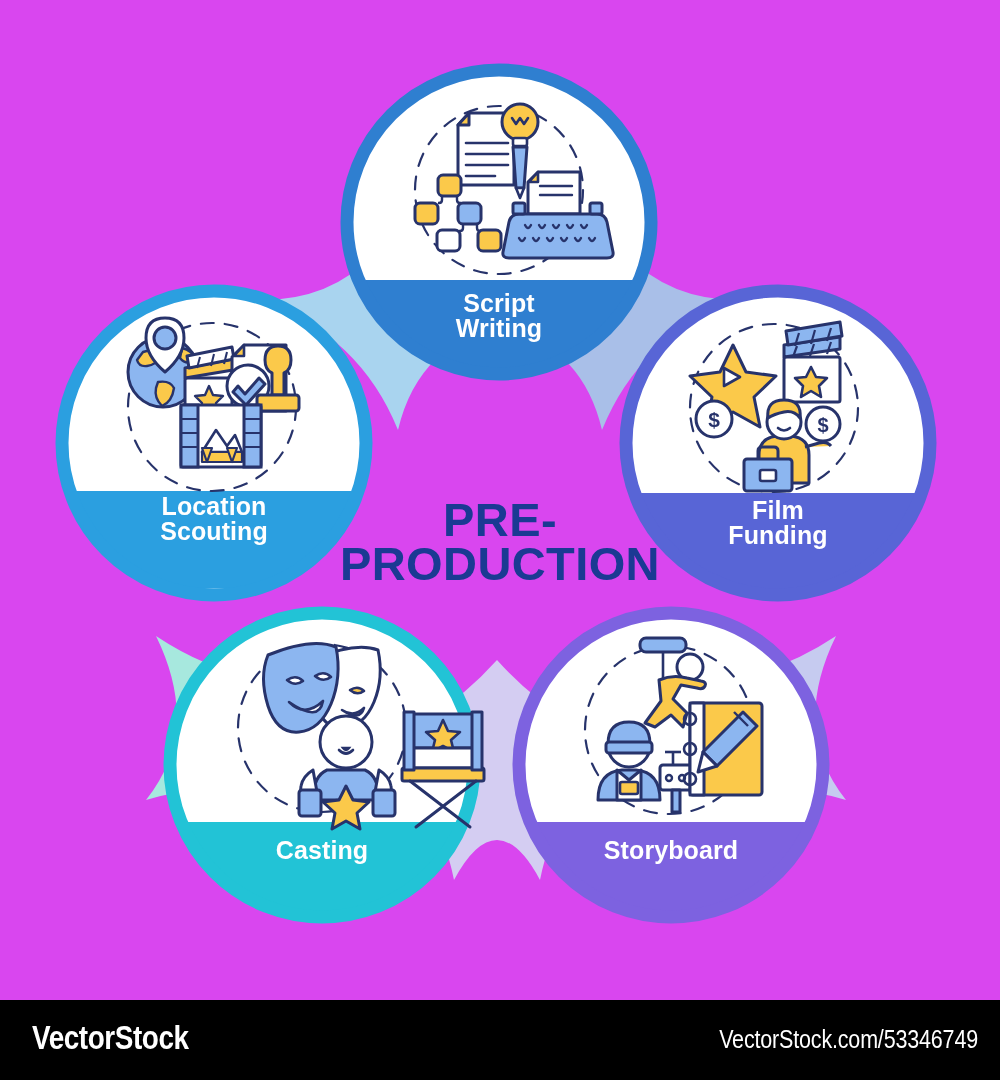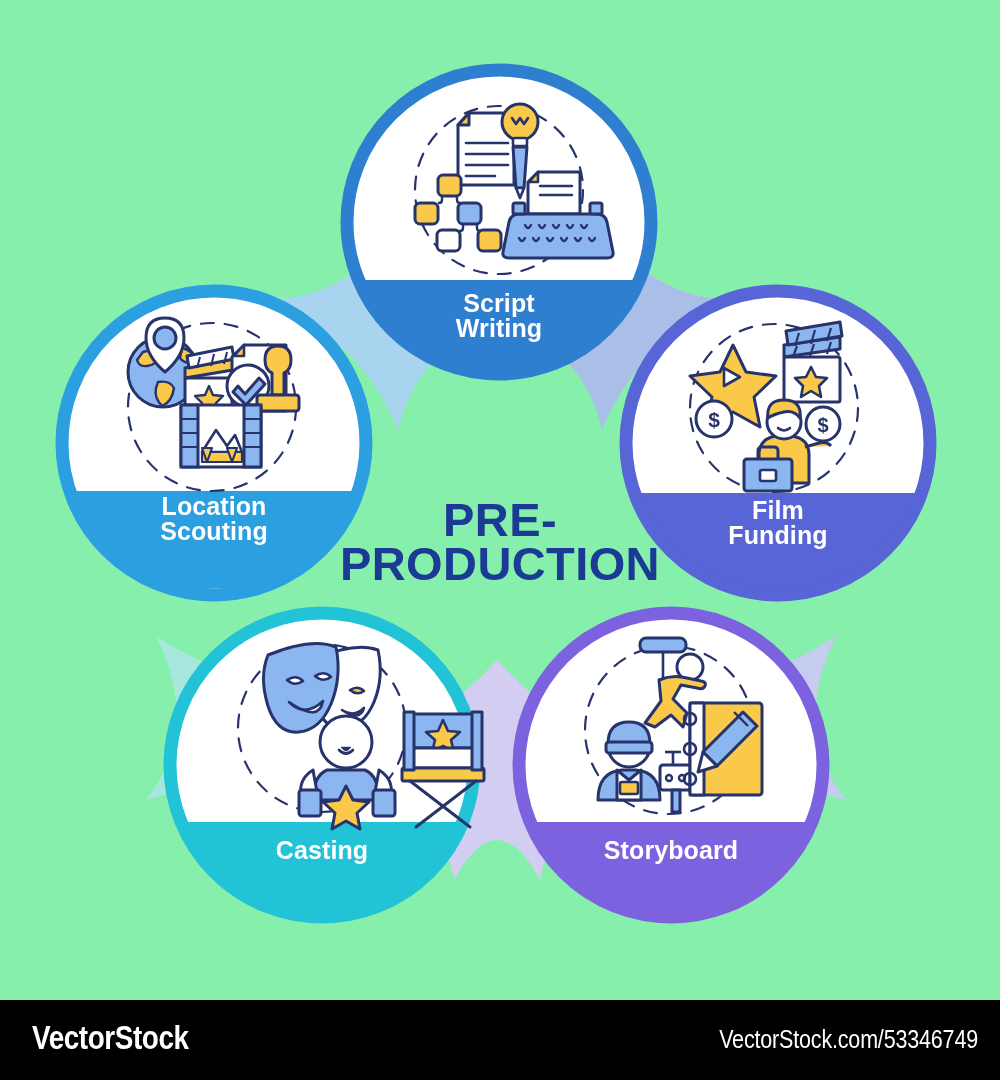--- a/index.html
+++ b/index.html
@@ -1,21 +1,21 @@
 <!DOCTYPE html>
 <html><head>
 <meta charset="utf-8">
 <title>Pre-Production Infographic</title>
 <style>
   html,body{margin:0;padding:0;background:#ffffff;}
   body{
     width:1000px;height:1080px;position:relative;overflow:hidden;
     font-family:"Liberation Sans","DejaVu Sans",sans-serif;
   }
-  #stage{position:absolute;left:0;top:0;width:1000px;height:1000px;background:#86efac;}
+  #stage{position:absolute;left:0;top:0;width:1000px;height:1000px;background:#d946ef;}
   #stage svg{display:block;}
 
   .node-label{
     fill:#ffffff;font-family:"Liberation Sans","DejaVu Sans",sans-serif;
     font-weight:700;font-size:25px;text-anchor:middle;letter-spacing:0.1px;
   }
   .center-title{
     fill:#1b3a93;font-family:"Liberation Sans","DejaVu Sans",sans-serif;
     font-weight:700;font-size:47px;text-anchor:middle;letter-spacing:0.4px;
   }

